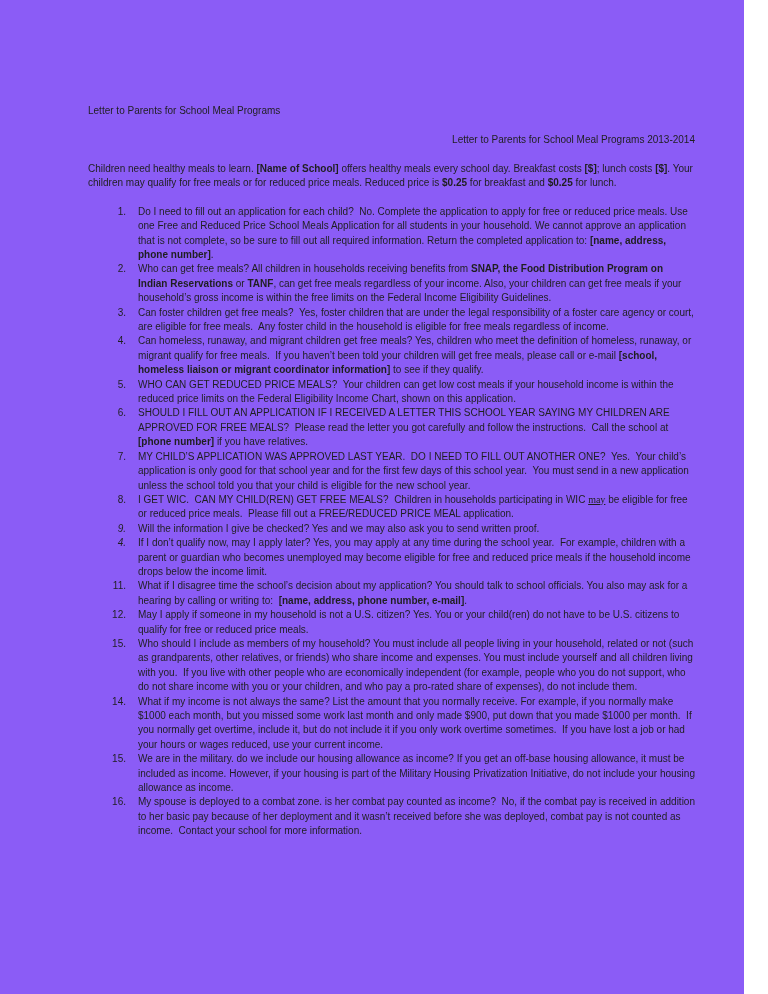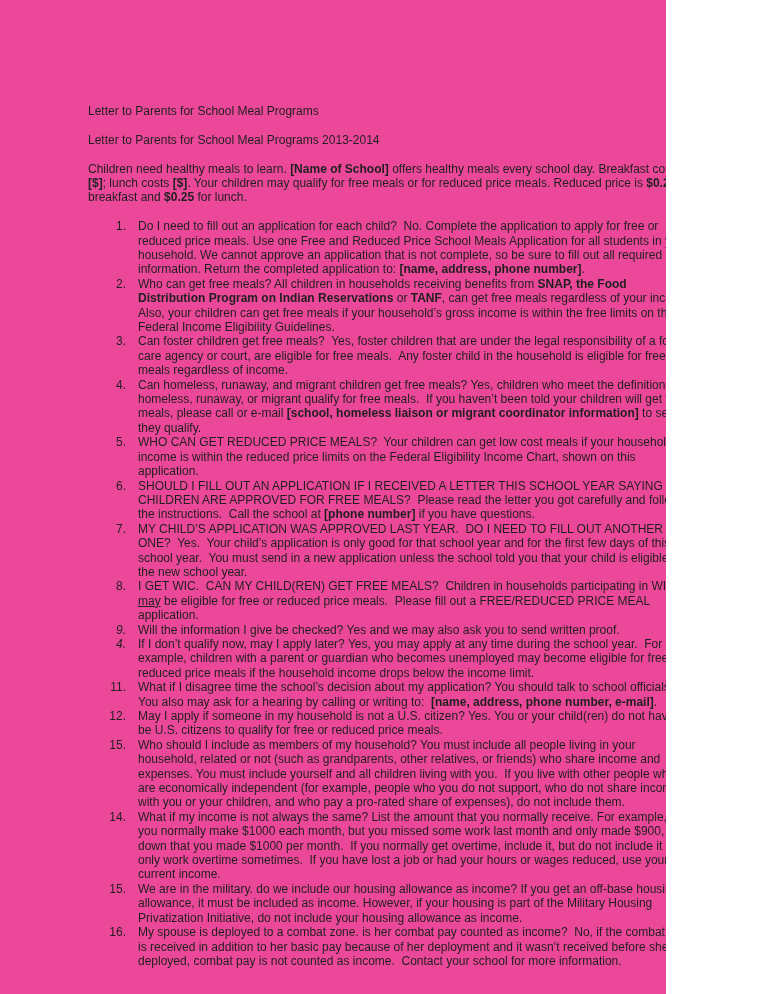--- a/index.html
+++ b/index.html
@@ -1,43 +1,43 @@
 <!DOCTYPE html>
 <html><head>
 <meta charset="utf-8">
 <style>
   html, body { margin: 0; padding: 0; background: #ffffff; }
   .page {
     position: relative;
-    width: 666px;
+    width: 744px;
     height: 994px;
-    background: #ec4899;
+    background: #8b5cf6;
     overflow: hidden;
     font-family: "Liberation Sans", "DejaVu Sans", sans-serif;
-    font-size: 12px;
+    font-size: 10px;
     line-height: 14.4px;
     color: #1f1f1f;
     -webkit-font-smoothing: antialiased;
   }
   .content {
     position: absolute;
     left: 88px;
     top: 104px;
     width: 607px;
   }
   .para { margin: 0 0 14.4px 0; white-space: pre-wrap; }
-  .title { text-align: left; }
+  .title { text-align: right; }
   .list { margin: 0; }
   .row { display: flex; }
   .num { flex: 0 0 38px; text-align: right; }
   .num.i { font-style: italic; }
   .txt { flex: 1; padding-left: 12px; white-space: pre-wrap; }
   .b { font-weight: bold; text-align: center; }
   .i { }
-  .u { text-decoration: underline; }
+  .u { text-decoration: underline; font-family: Liberation Serif, serif; }
 </style>
 </head>
 <body>
 
 <div class="page">
   <div class="content">
     <div class="para">Letter to Parents for School Meal Programs</div>
     <div class="para title">Letter to Parents for School Meal Programs 2013-2014</div>
     <div class="para"><span>Children need healthy meals to learn. </span><span class="b">[Name of School]</span><span> offers healthy meals every school day. Breakfast costs </span><span class="b">[$]</span><span>; lunch costs </span><span class="b">[$]</span><span>. Your children may qualify for free meals or for reduced price meals. Reduced price is </span><span class="b">$0.25</span><span> for breakfast and </span><span class="b">$0.25</span><span> for lunch.</span></div>
     <div class="list">
@@ -56,21 +56,21 @@
         <div class="row">
           <div class="num">4.</div>
           <div class="txt"><span>Can homeless, runaway, and migrant children get free meals? Yes, children who meet the definition of homeless, runaway, or migrant qualify for free meals.  If you haven’t been told your children will get free meals, please call or e-mail </span><span class="b">[school, homeless liaison or migrant coordinator information]</span><span> to see if they qualify.</span></div>
         </div>
         <div class="row">
           <div class="num">5.</div>
           <div class="txt"><span>WHO CAN GET REDUCED PRICE MEALS?  Your children can get low cost meals if your household income is within the reduced price limits on the Federal Eligibility Income Chart, shown on this application.</span></div>
         </div>
         <div class="row">
           <div class="num">6.</div>
-          <div class="txt"><span>SHOULD I FILL OUT AN APPLICATION IF I RECEIVED A LETTER THIS SCHOOL YEAR SAYING MY CHILDREN ARE APPROVED FOR FREE MEALS?  Please read the letter you got carefully and follow the instructions.  Call the school at </span><span class="b">[phone number]</span><span> if you have questions.</span></div>
+          <div class="txt"><span>SHOULD I FILL OUT AN APPLICATION IF I RECEIVED A LETTER THIS SCHOOL YEAR SAYING MY CHILDREN ARE APPROVED FOR FREE MEALS?  Please read the letter you got carefully and follow the instructions.  Call the school at </span><span class="b">[phone number]</span><span> if you have relatives.</span></div>
         </div>
         <div class="row">
           <div class="num">7.</div>
           <div class="txt"><span>MY CHILD’S APPLICATION WAS APPROVED LAST YEAR.  DO I NEED TO FILL OUT ANOTHER ONE?  Yes.  Your child’s application is only good for that school year and for the first few days of this school year.  You must send in a new application unless the school told you that your child is eligible for the new school year.</span></div>
         </div>
         <div class="row">
           <div class="num">8.</div>
           <div class="txt"><span>I GET WIC.  CAN MY CHILD(REN) GET FREE MEALS?  Children in households participating in WIC </span><span class="u">may</span><span> be eligible for free or reduced price meals.  Please fill out a FREE/REDUCED PRICE MEAL application.</span></div>
         </div>
         <div class="row">

